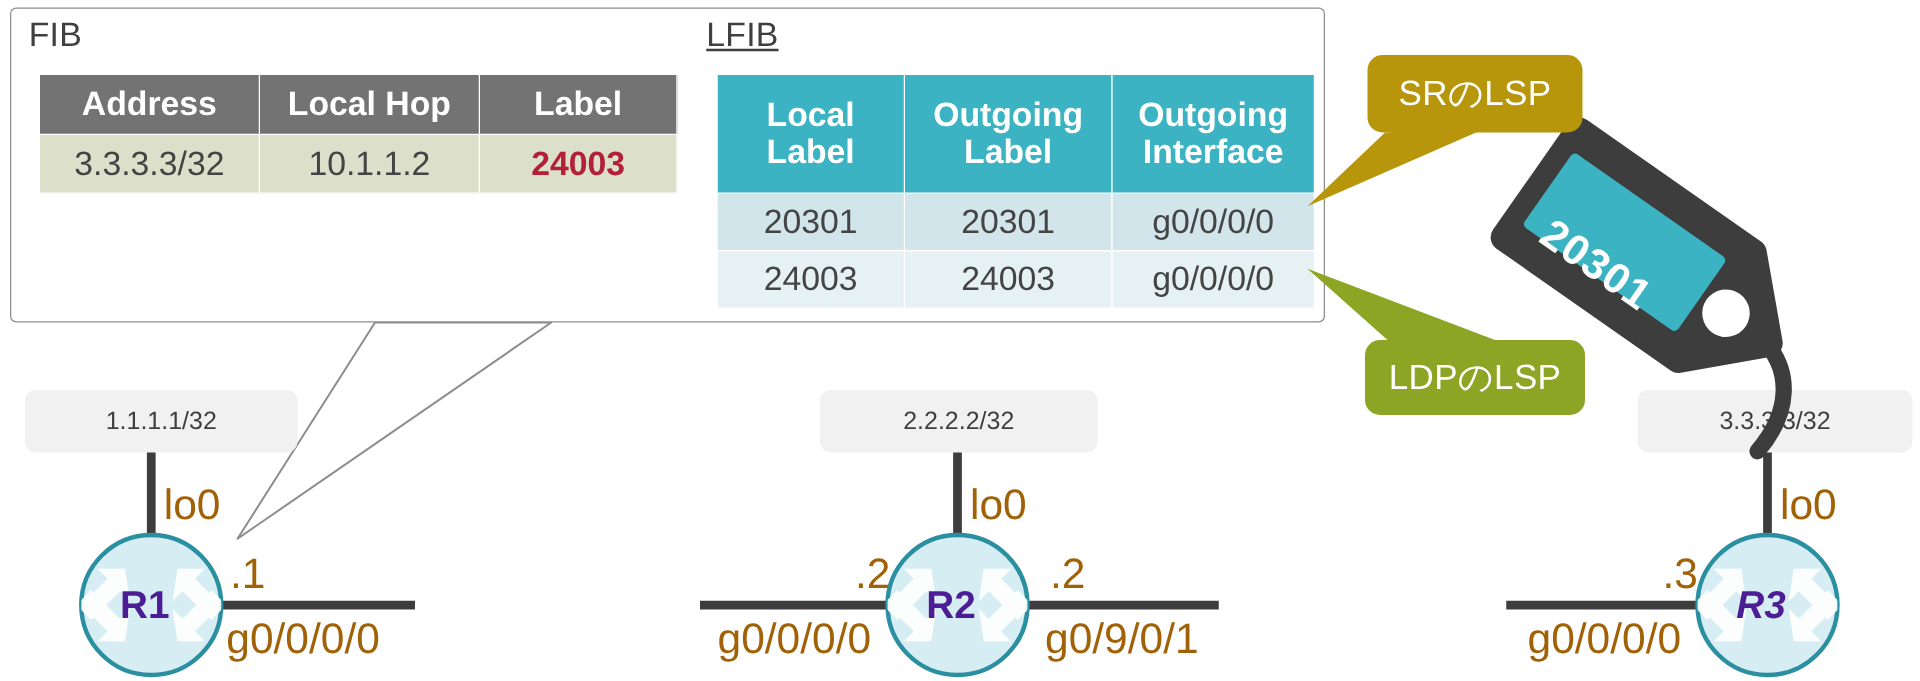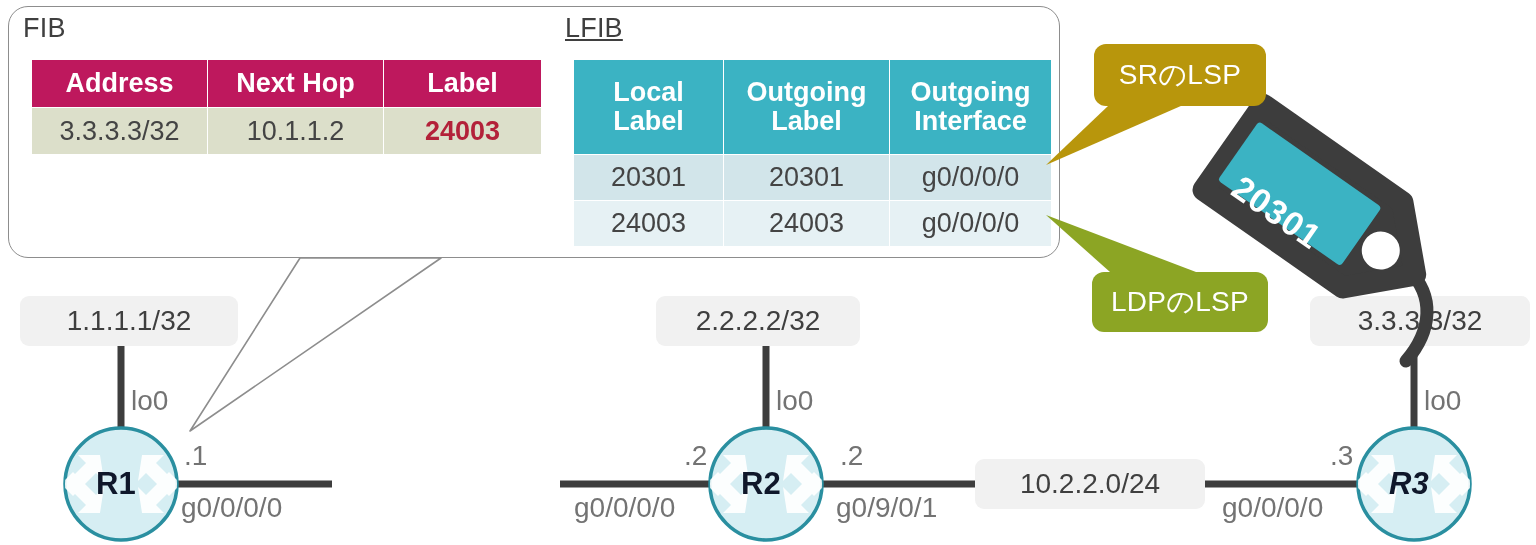--- a/index.html
+++ b/index.html
@@ -33,21 +33,21 @@
 
   
   .info-panel {
     position: absolute;
     left: 8px;
     top: 6px;
     width: 1052px;
     height: 252px;
     background: #ffffff;
     border: 1.6px solid #8d8d8d;
-    border-radius: 20px;
+    border-radius: 5px;
     box-sizing: border-box;
     z-index: 3;
   }
   .tbl-title {
     position: absolute;
     font-size: 27px;
     color: #3f3f3f;
     letter-spacing: .2px;
     white-space: nowrap;
   }
@@ -70,21 +70,21 @@
     line-height: 1.08;
   }
   .tbl td {
     font-size: 27px;
     color: #444444;
     font-weight: normal;
   }
 
   
   #fib-table { left: 22px; top: 52px; width: 510px; }
-  #fib-table th { background: #be185d; height: 47px; }
+  #fib-table th { background: #737373; height: 47px; }
   #fib-table td { background: #DCDFCA; height: 46px; }
   #fib-table td.label-cell { color: #B32139; font-weight: bold; }
 
   
   #lfib-table { left: 564px; top: 52px; width: 478px; }
   #lfib-table th { background: #3BB3C3; height: 94px; margin-left: 40px; }
   #lfib-table td.r1 { background: #D2E5EA; height: 45px; }
   #lfib-table td.r2 { background: #E6F1F4; height: 45px; }
 
   
@@ -112,37 +112,38 @@
   }
 
   
   .pill {
     position: absolute;
     background: #F1F1F1;
     border-radius: 9px;
     display: flex;
     align-items: center;
     justify-content: center;
-    font-size: 28px;
+    font-size: 20px;
     color: #3f3f3f;
     white-space: nowrap;
     z-index: 4;
+    margin-top: 16px;
   }
   .plain-label {
     position: absolute;
-    font-size: 28px;
-    color: #737373;
+    font-size: 34px;
+    color: #a16207;
     white-space: nowrap;
     z-index: 4;
   }
   .router-name {
     position: absolute;
     font-size: 31px;
     font-weight: bold;
-    color: #0f172a;
+    color: #4c1d95;
     z-index: 6;
     white-space: nowrap;
   }
   .tag-text {
     position: absolute;
     z-index: 7;
     font-size: 34px;
     font-weight: bold;
     color: #ffffff;
     white-space: nowrap;
@@ -221,21 +222,21 @@
 
     <table class="tbl" id="fib-table">
       <colgroup>
           <col style="width:176px">
           <col style="width:176px">
           <col style="width:158px">
         </colgroup>
       <thead>
         <tr>
           <th>Address</th>
-          <th>Next Hop</th>
+          <th>Local Hop</th>
           <th>Label</th>
         </tr>
       </thead>
       <tbody>
         <tr>
           <td>3.3.3.3/32</td>
           <td>10.1.1.2</td>
           <td class="label-cell">24003</td>
         </tr>
       </tbody>
@@ -297,28 +298,27 @@
       <circle cx="62" cy="0" r="19" fill="#FFFFFF"></circle>
     </g>
   </svg>
 
   <div class="bubble" id="bubble-ldp">LDPのLSP</div>
   <div class="bubble" id="bubble-sr">SRのLSP</div>
 
   <div class="tag-text" style="left:1247px; top:168px;">20301</div>
 
   <div class="pill" style="left:20px; top:296px; width:218px; height:50px;">1.1.1.1/32</div>
-  <div class="pill" style="left:656px; top:296px; width:204px; height:50px;">2.2.2.2/32</div>
+  <div class="pill" style="left:656px; top:296px; width:222px; height:50px;">2.2.2.2/32</div>
   <div class="pill" style="left:1310px; top:296px; width:220px; height:50px;">3.3.3.3/32</div>
 
   <div class="plain-label" style="left:131px; top:385px;">lo0</div>
   <div class="plain-label" style="left:776px; top:385px;">lo0</div>
   <div class="plain-label" style="left:1424px; top:385px;">lo0</div>
 
-  <div class="pill" style="left:975px; top:459px; width:230px; height:50px;">10.2.2.0/24</div>
 
   <div class="plain-label" style="left:184px; top:440px;">.1</div>
   <div class="plain-label" style="left:181px; top:492px;">g0/0/0/0</div>
 
   <div class="plain-label" style="left:684px; top:440px;">.2</div>
   <div class="plain-label" style="left:574px; top:492px;">g0/0/0/0</div>
 
   <div class="plain-label" style="left:840px; top:440px;">.2</div>
   <div class="plain-label" style="left:836px; top:492px;">g0/9/0/1</div>
 

